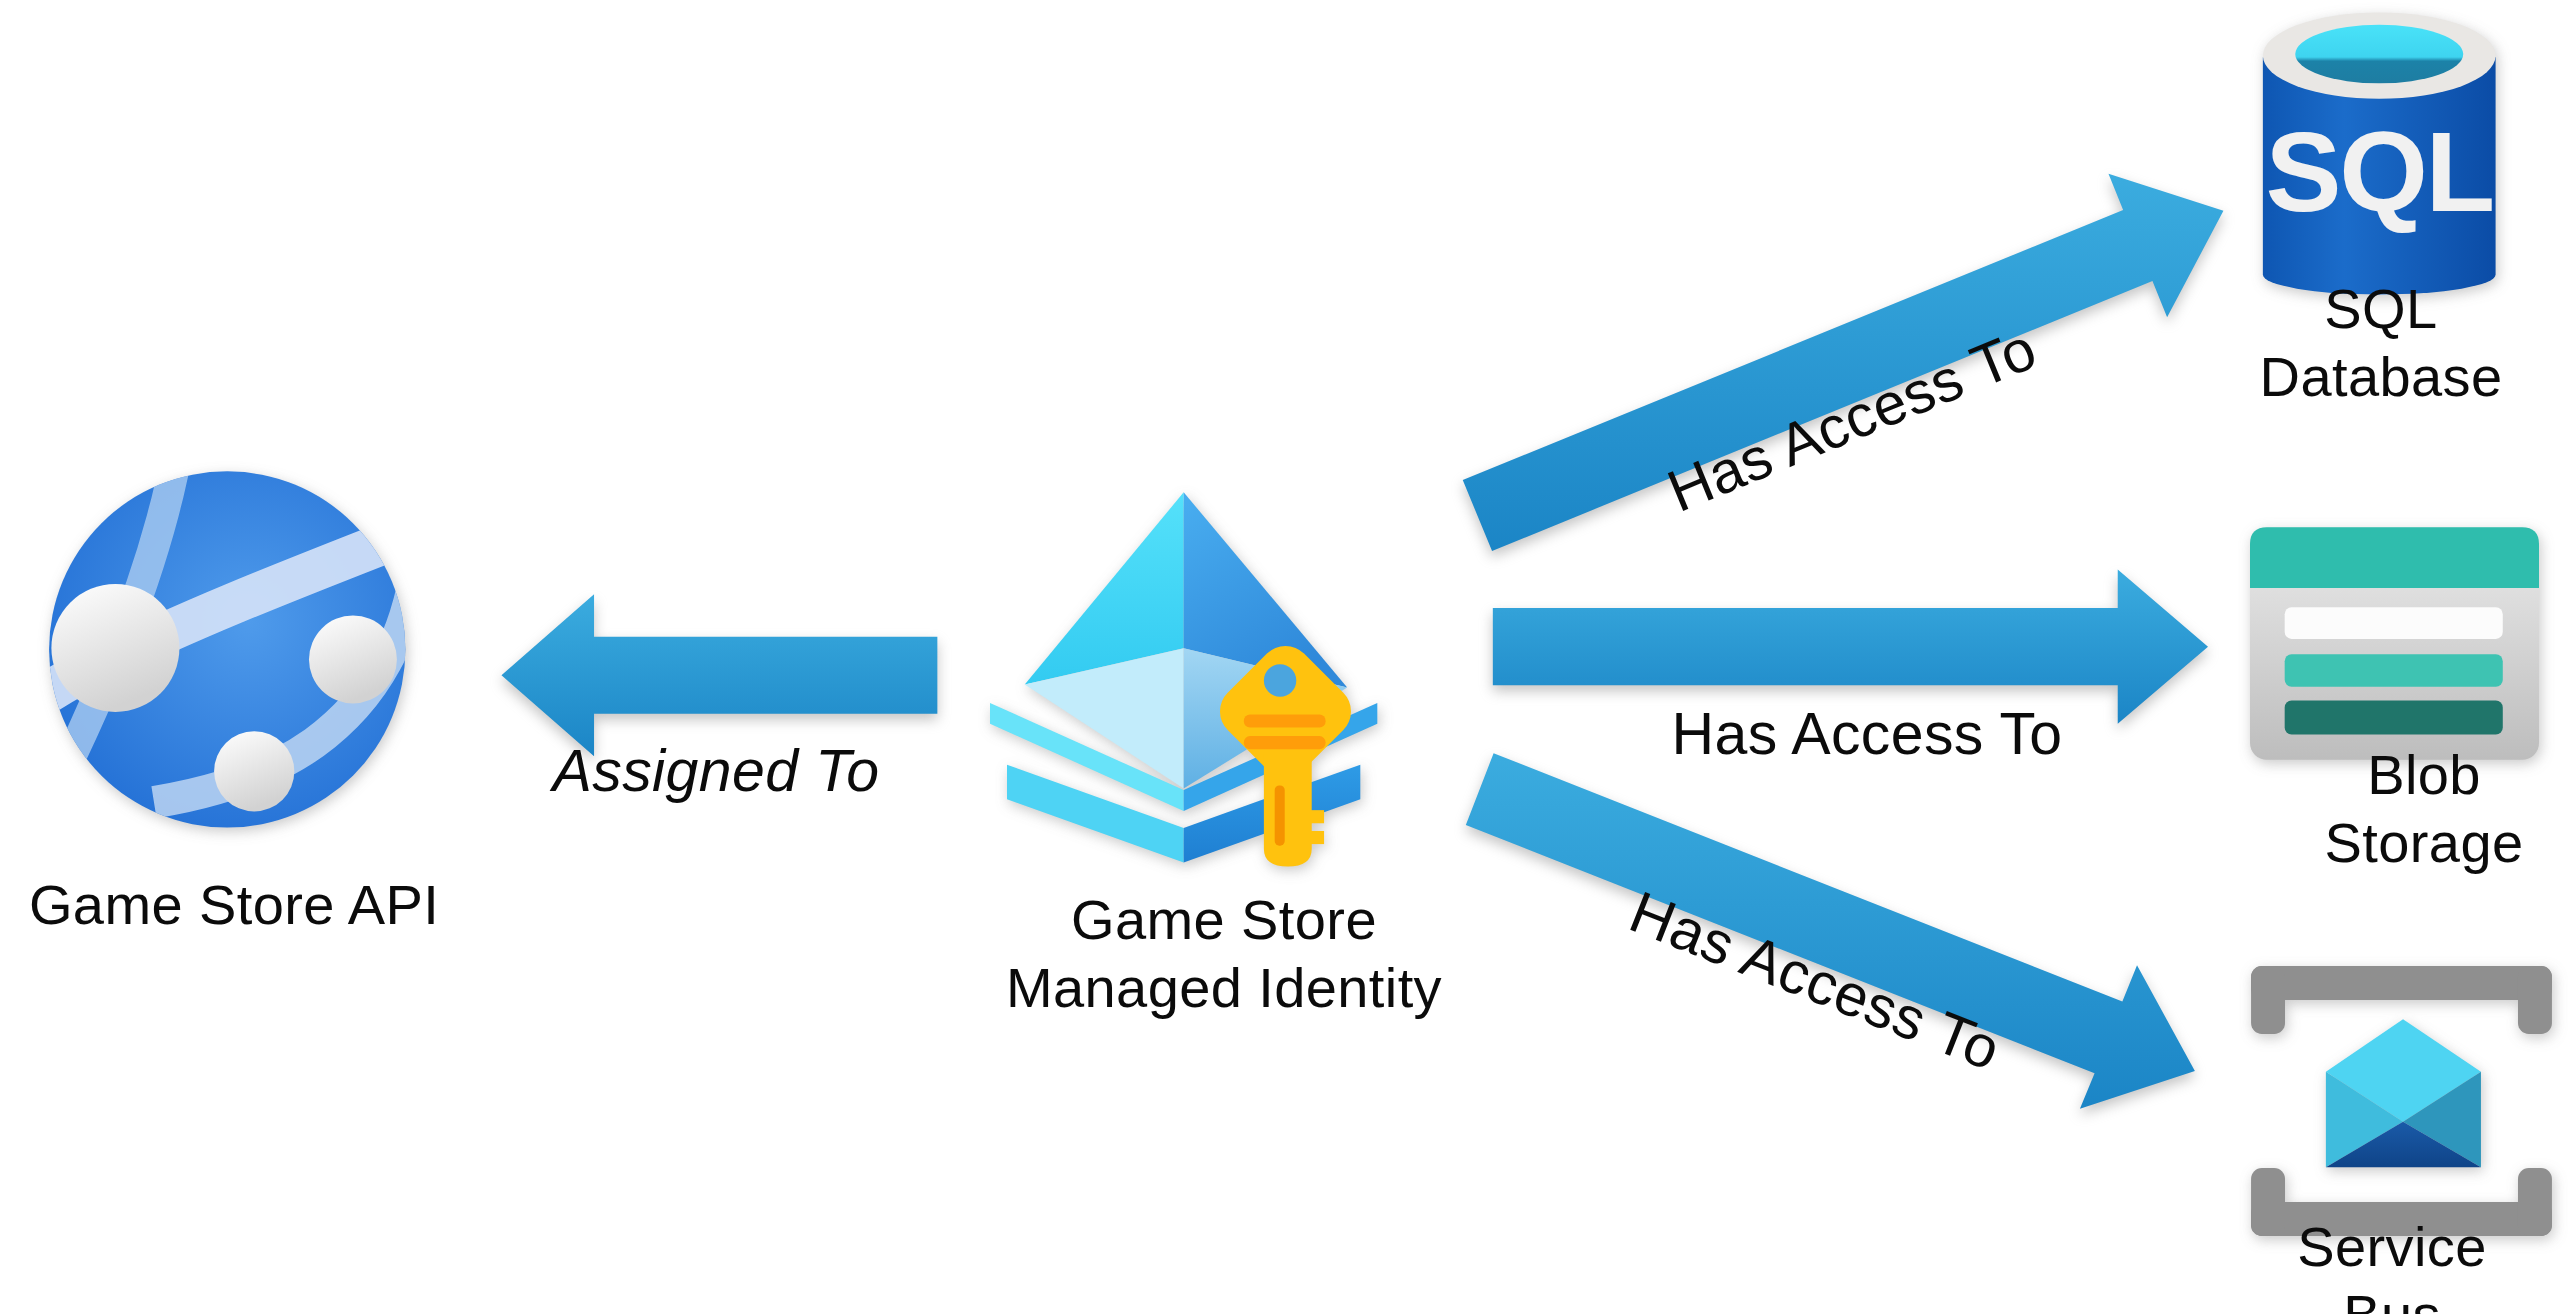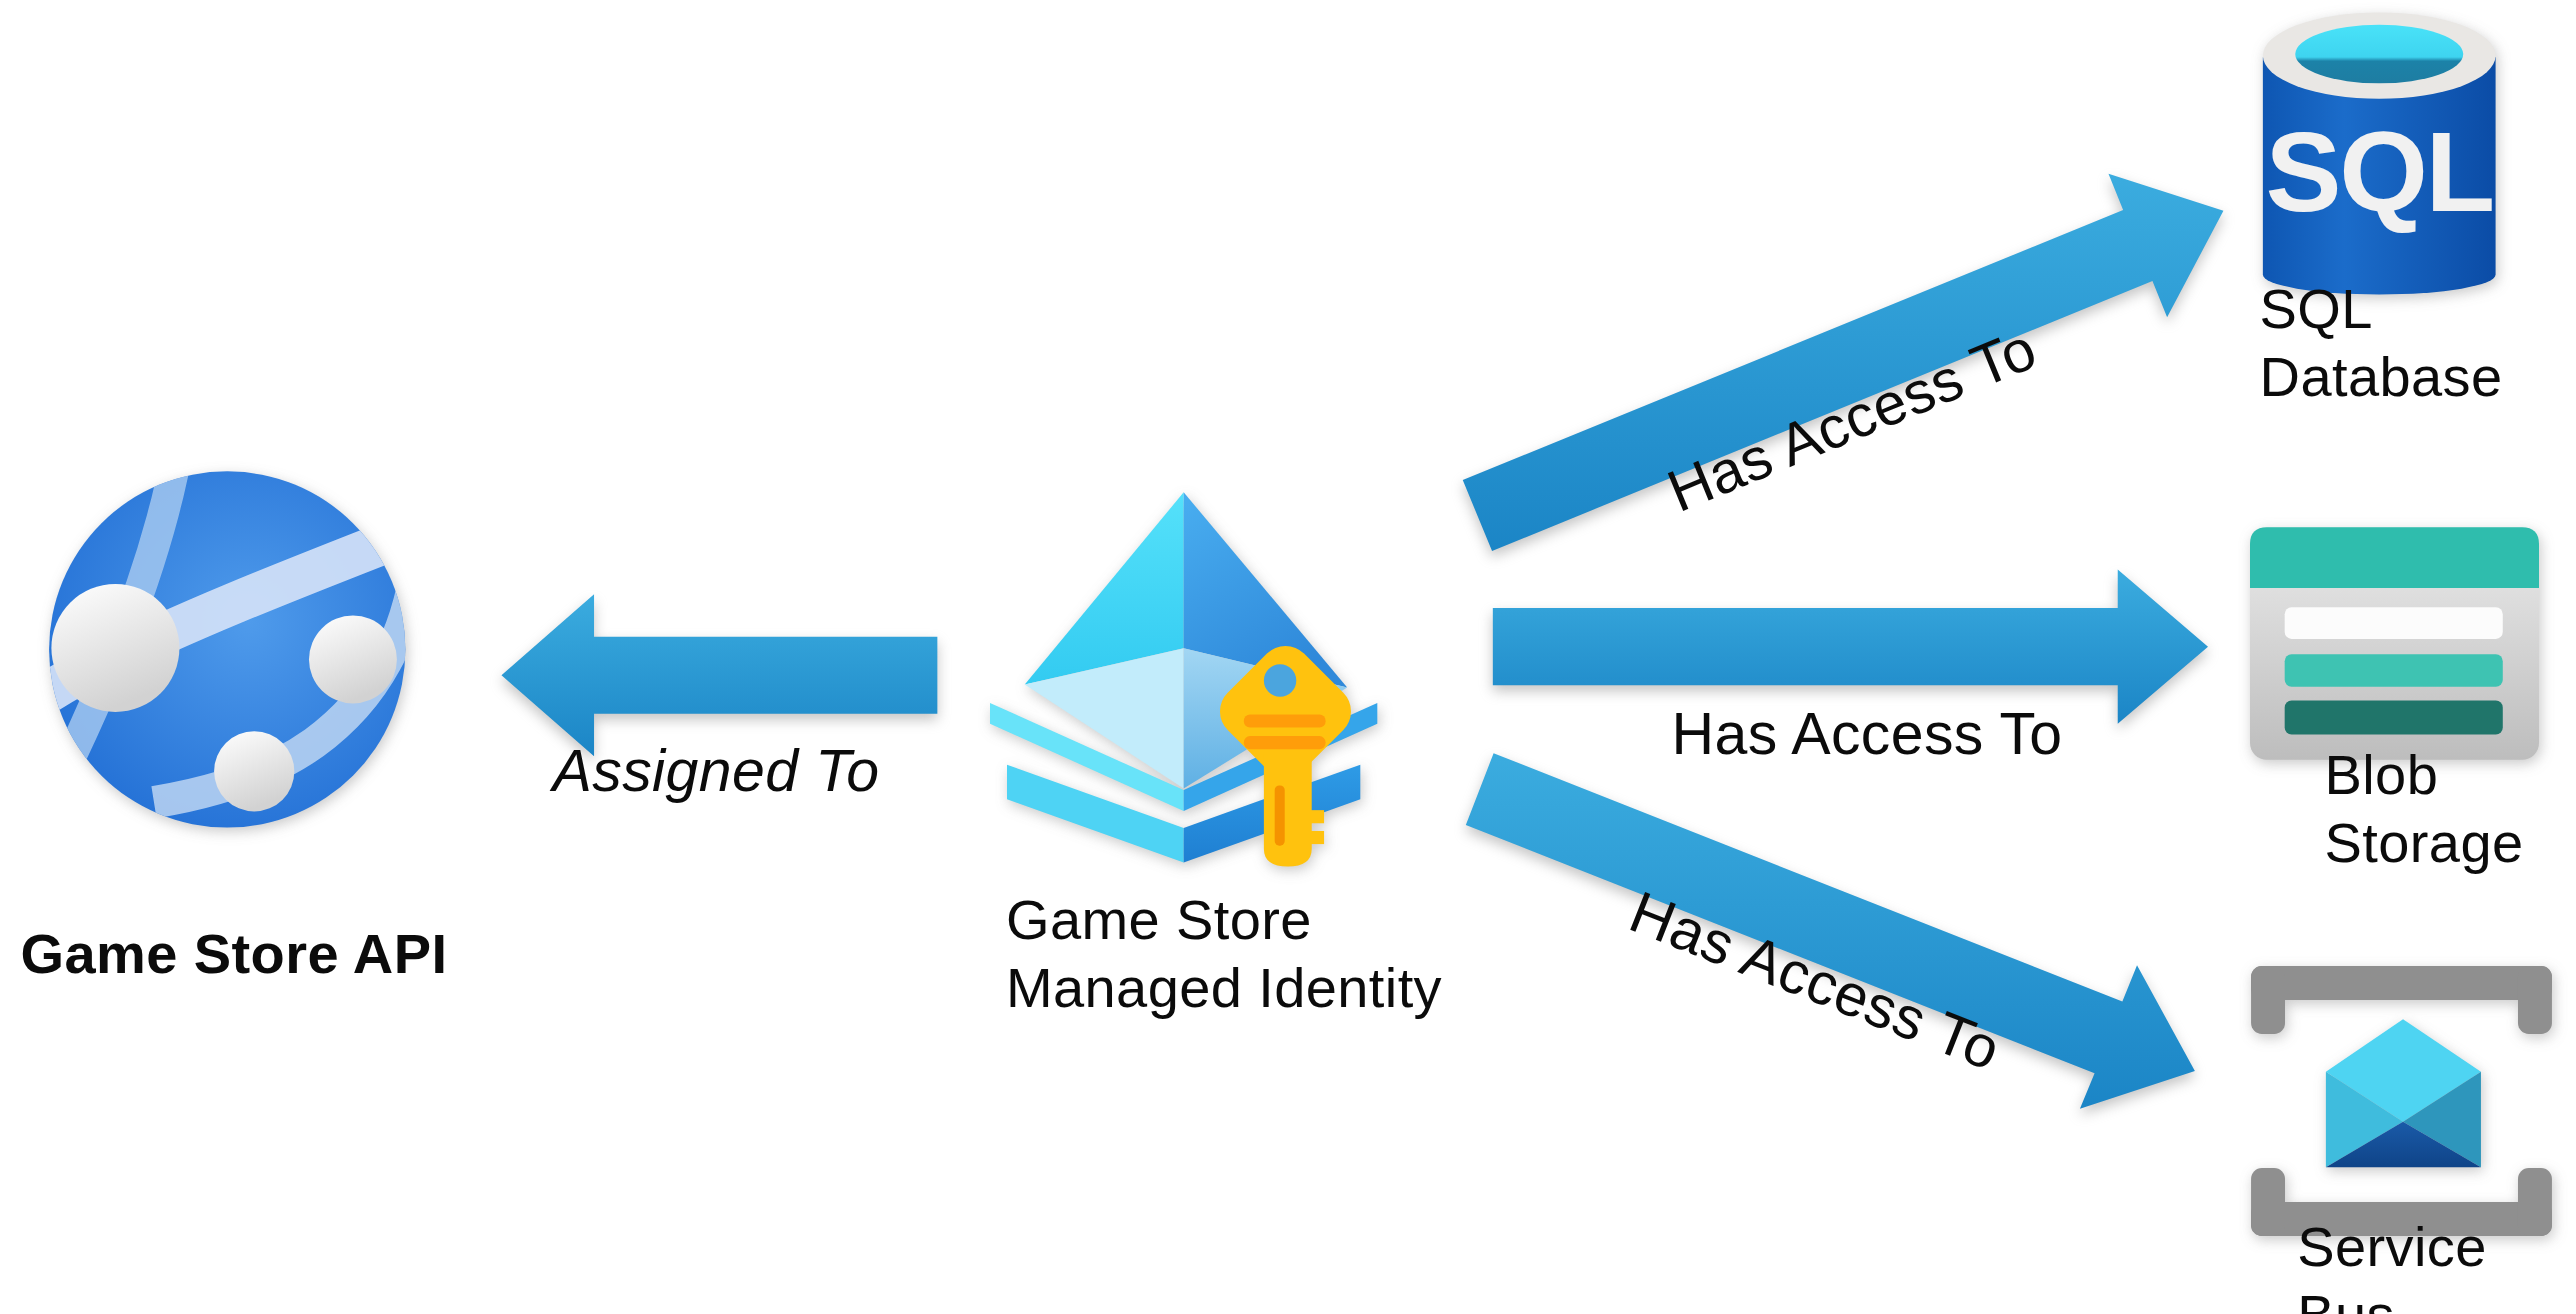--- a/index.html
+++ b/index.html
@@ -12,21 +12,21 @@
     color:#0b0b0b;
   }
   .abs{position:absolute;}
   .node-label{
     position:absolute;
     transform:translate(-50%,-50%);
     font-size:56px;
     line-height:68px;
     letter-spacing:0.4px;
     color:#0b0b0b;
-    text-align:left;
+    text-align:center;
     white-space:pre-line;
   }
   .edge-label{
     position:absolute;
     font-size:59px;
     letter-spacing:0.4px;
     color:#0b0b0b;
     white-space:nowrap;
   }
   .rot0{transform:translate(-50%,-50%);}
@@ -83,21 +83,21 @@
     <circle cx="235" cy="234" r="231" fill="url(#globeGrad)"></circle>
     <g clip-path="url(#globeClip)">
       <path d="M168 -10 C 140 130, 82 270, 24 390" fill="none" stroke="#A9CAF0" stroke-opacity="0.80" stroke-width="40"></path>
       <path d="M 485 78 C 340 135, 200 188, 58 258 C 35 270, 12 283, -10 298" fill="none" stroke="#D2E1F7" stroke-opacity="0.92" stroke-width="54"></path>
       <path d="M 482 120 C 468 215, 430 295, 348 355 C 288 398, 215 420, 140 432" fill="none" stroke="#BCD5F2" stroke-opacity="0.85" stroke-width="42"></path>
       <circle cx="90" cy="232" r="83" fill="url(#sphereGrad)"></circle>
       <circle cx="398" cy="247" r="57" fill="url(#sphereGrad)"></circle>
       <circle cx="270" cy="392" r="52" fill="url(#sphereGrad)"></circle>
     </g>
   </svg>
-  <div class="node-label" style="left:234px;top:954px;font-weight:bold;">Game Store API</div>
+  <div class="node-label" style="left:234px;top:905px;">Game Store API</div>
 
   <svg class="abs icon-shadow" style="left:980px;top:463px;" width="432" height="432" viewBox="0 0 560 560">
     <defs>
       <linearGradient id="pyrRight" x1="0" y1="0" x2="0.5" y2="1">
         <stop offset="0" stop-color="#49AEF0"></stop>
         <stop offset="1" stop-color="#2F89DA"></stop>
       </linearGradient>
       <linearGradient id="pyrLeft" x1="0" y1="0" x2="0" y2="1">
         <stop offset="0" stop-color="#55E1FA"></stop>
         <stop offset="1" stop-color="#33CBF1"></stop>

